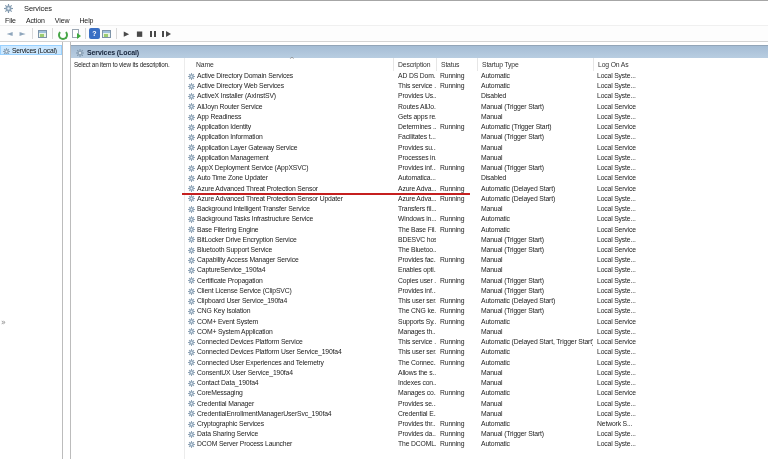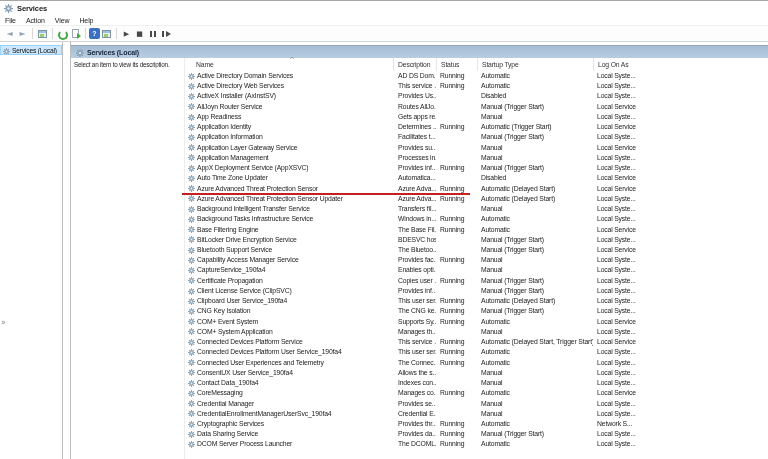--- a/index.html
+++ b/index.html
@@ -4,21 +4,21 @@
 <style>
   html,body{margin:0;padding:0;}
   body{
     width:768px;height:459px;position:relative;overflow:hidden;
     background:#fff;font-family:"Liberation Sans",sans-serif;
     border-top:1px solid #a6a6a6;box-sizing:border-box;
     -webkit-font-smoothing:antialiased;
   }
   
   .titlebar{position:absolute;left:0;top:0;width:768px;height:15px;background:#fff;display:flex;align-items:center;}
-  .titlebar .app-title{font-size:7.5px;color:#1a1a1a;margin-left:4px;letter-spacing:-0.1px;font-weight:bold;}
+  .titlebar .app-title{font-size:7.5px;color:#1a1a1a;margin-left:11px;letter-spacing:-0.1px;}
   .app-icon{display:inline-flex;margin-left:4px;}
   
   .menubar{position:absolute;left:0;top:15px;width:768px;height:10px;background:#fff;display:flex;align-items:center;border-bottom:1px solid #f0f0f0;box-sizing:border-box;}
   .menu-item{font-size:7px;color:#222;padding:0 5px;letter-spacing:-0.1px;}
   
   .toolbar{position:absolute;left:0;top:25px;width:768px;height:16px;background:#fdfdfd;display:flex;align-items:center;border-bottom:1px solid #d4d4d4;box-sizing:border-box;padding-left:3px;}
   .tb{display:inline-flex;align-items:center;justify-content:center;width:13px;height:12px;position:relative;}
   .tb-glyph{font-family:"DejaVu Sans",sans-serif;font-size:8px;color:#8fa6bc;line-height:12px;}
   .tb-play{font-family:"DejaVu Sans",sans-serif;font-size:7px;color:#4a4a4a;line-height:12px;}
   .tb-sep{width:1px;height:11px;background:#d9d9d9;margin:0 3px;display:inline-block;}

